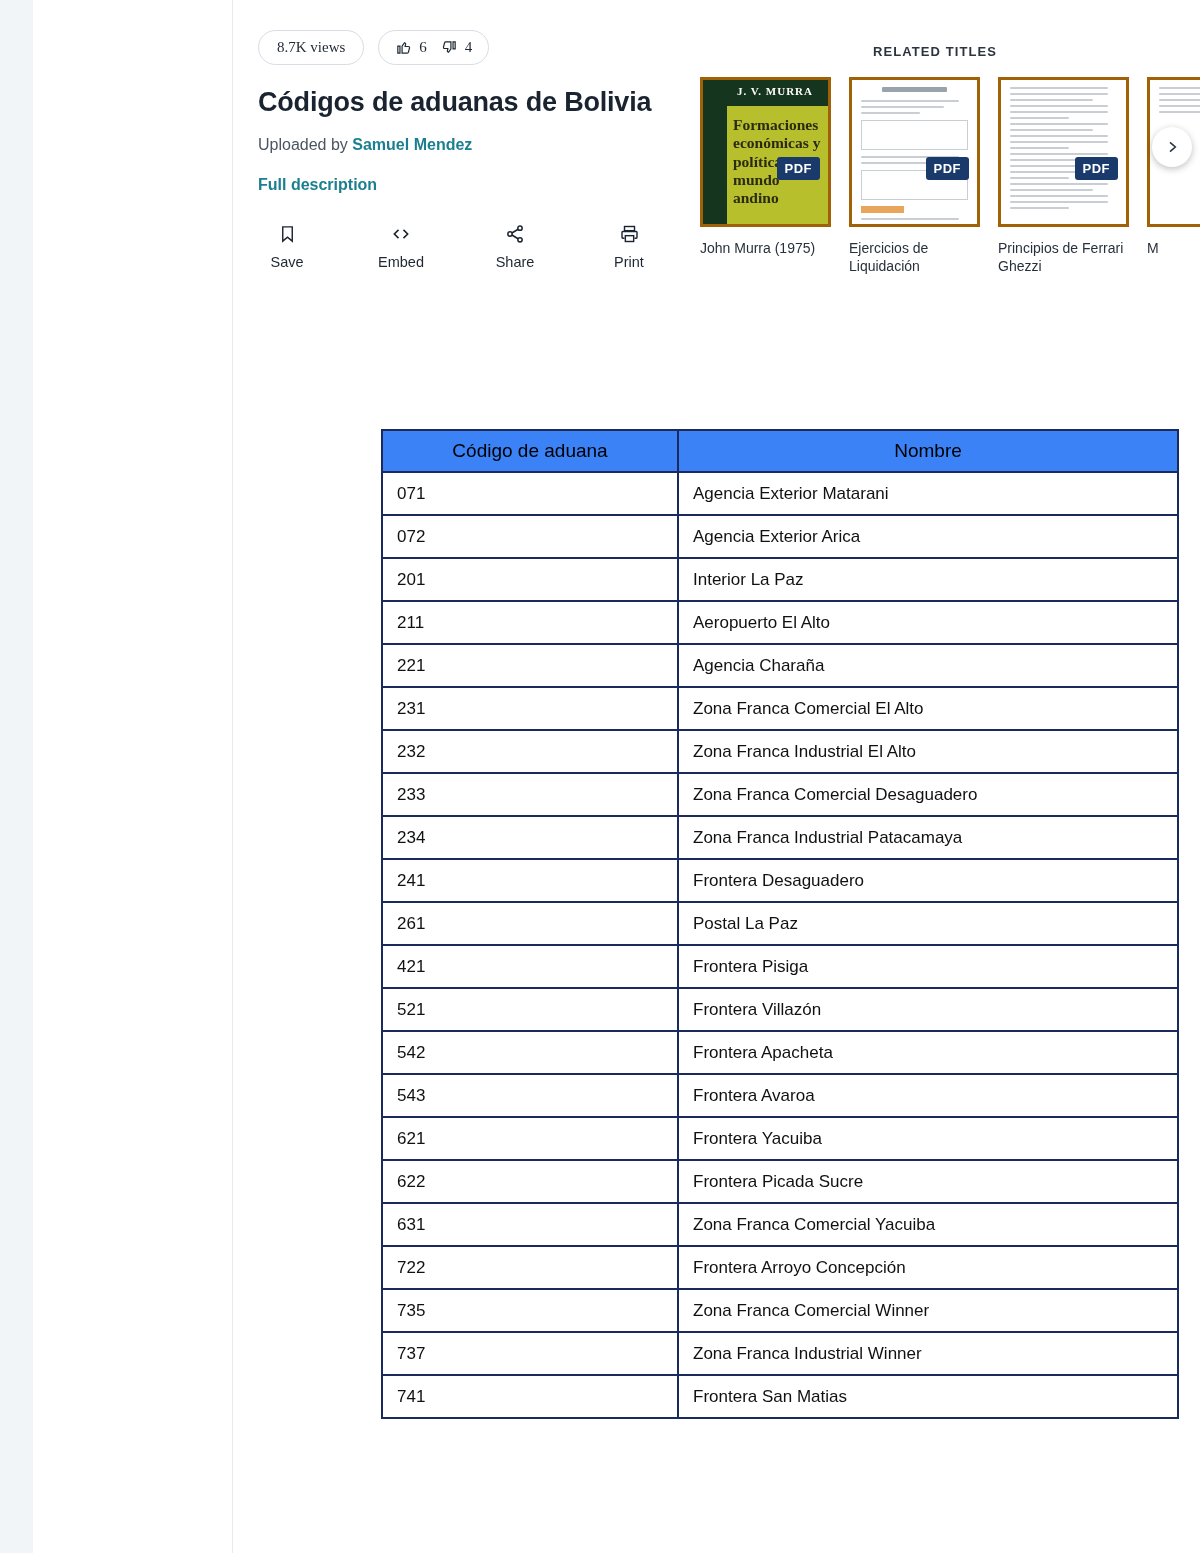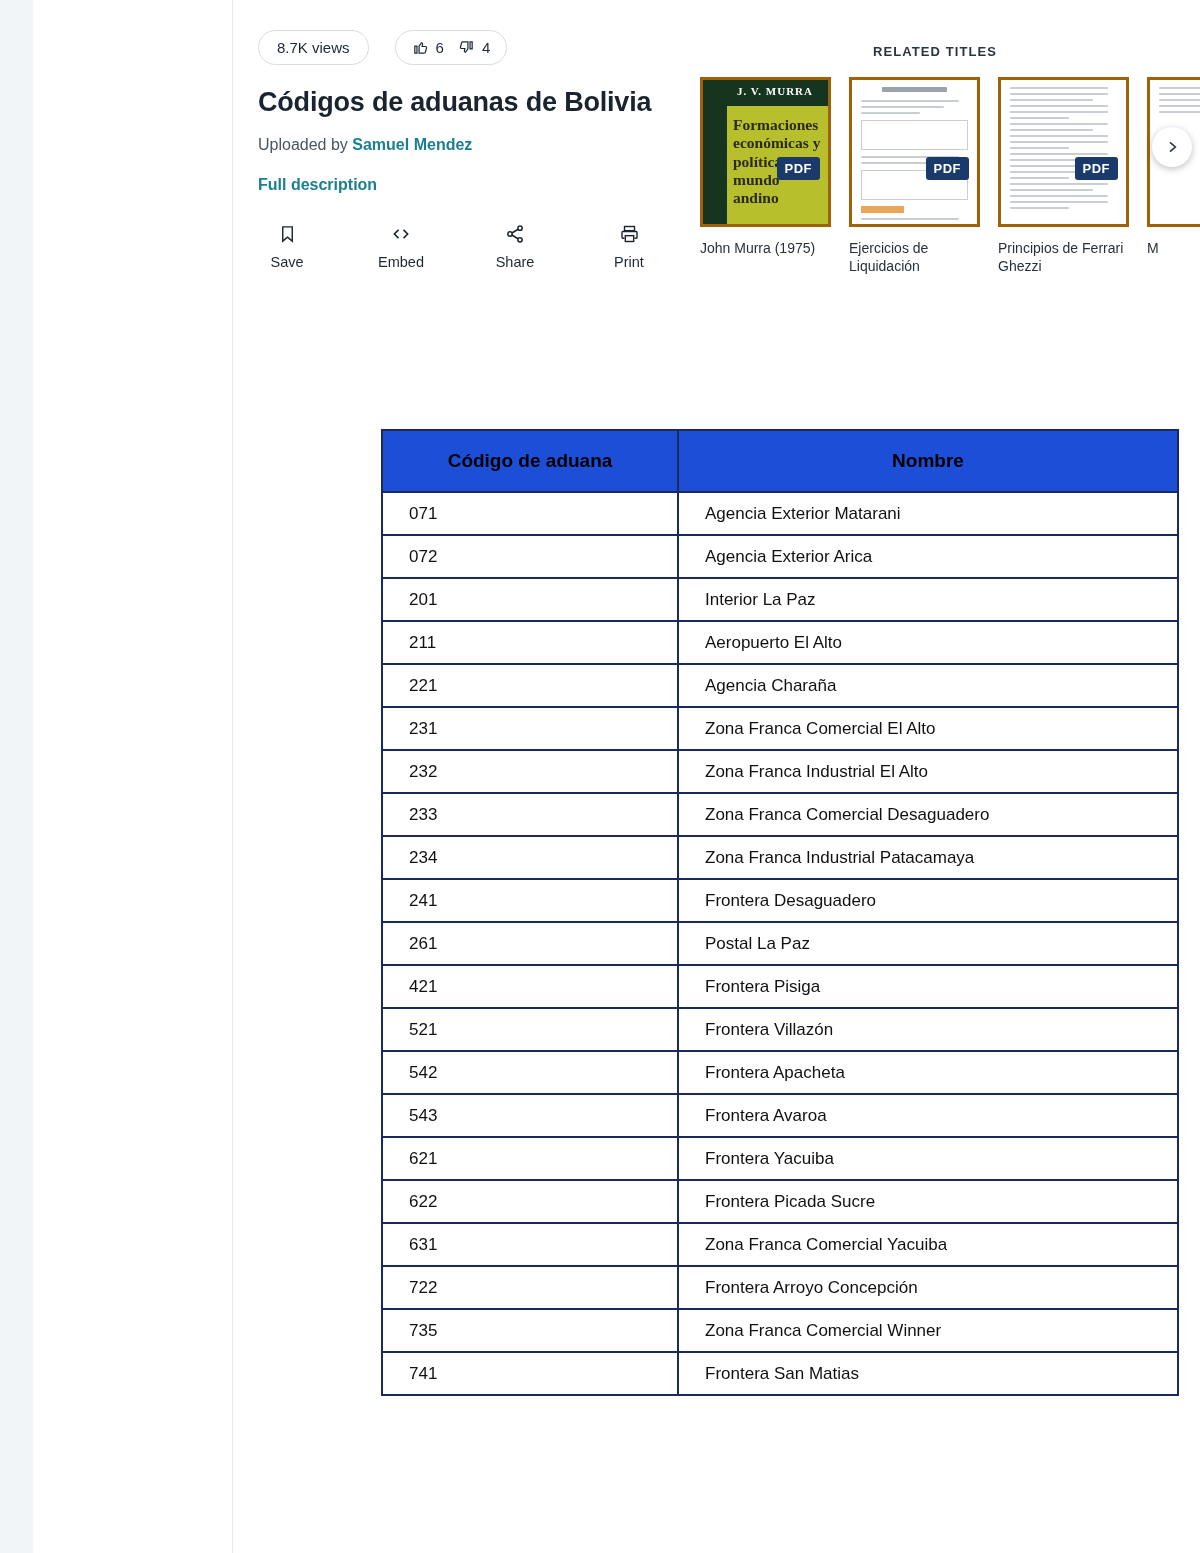--- a/index.html
+++ b/index.html
@@ -32,21 +32,22 @@
   }
   
   .header {
     position: absolute;
     left: 258px; top: 30px;
     width: 920px;
   }
   .meta-row {
     display: flex;
     align-items: center;
-    gap: 26px;
+    gap: 14px;
+    font-family: Liberation Serif, serif;
   }
   .views-pill {
     border: 1px solid #d7dde3;
     border-radius: 20px;
     padding: 9px 18px;
     font-size: 15px;
     color: #1e2833;
     background: #fff;
     line-height: 1;
   }
@@ -220,33 +221,33 @@
     left: 381px; top: 429px;
     width: 796px;
   }
   table.codes {
     border-collapse: collapse;
     width: 796px;
     table-layout: fixed;
     font-family: "Liberation Sans", sans-serif;
   }
   table.codes th {
-    background: #1d4ed8;
+    background: #3b82f6;
     color: #000;
     font-size: 19px;
-    font-weight: bold;
+    font-weight: normal;
     text-align: center;
-    padding: 19px 4px;
+    padding: 9px 4px;
     border: 2px solid #1a2a5e;
   }
   table.codes td {
     border: 2px solid #1a2a5e;
     font-size: 17px;
     color: #111;
-    padding: 8px 26px;
+    padding: 8px 14px;
     height: 43px;
   }
   table.codes td.code { width: 296px; }
   col.c1 { width: 296px; }
   col.c2 { width: 500px; }
 </style>
 </head>
 <body>
 
 <div id="page">
@@ -499,20 +500,24 @@
           </tr>
           <tr>
             <td class="code">722</td>
             <td>Frontera Arroyo Concepción</td>
           </tr>
           <tr>
             <td class="code">735</td>
             <td>Zona Franca Comercial Winner</td>
           </tr>
           <tr>
+            <td class="code">737</td>
+            <td>Zona Franca Industrial Winner</td>
+          </tr>
+          <tr>
             <td class="code">741</td>
             <td>Frontera San Matias</td>
           </tr>
         </tbody>
     </table>
   </div>
 
 </div>
 
 </body></html>

